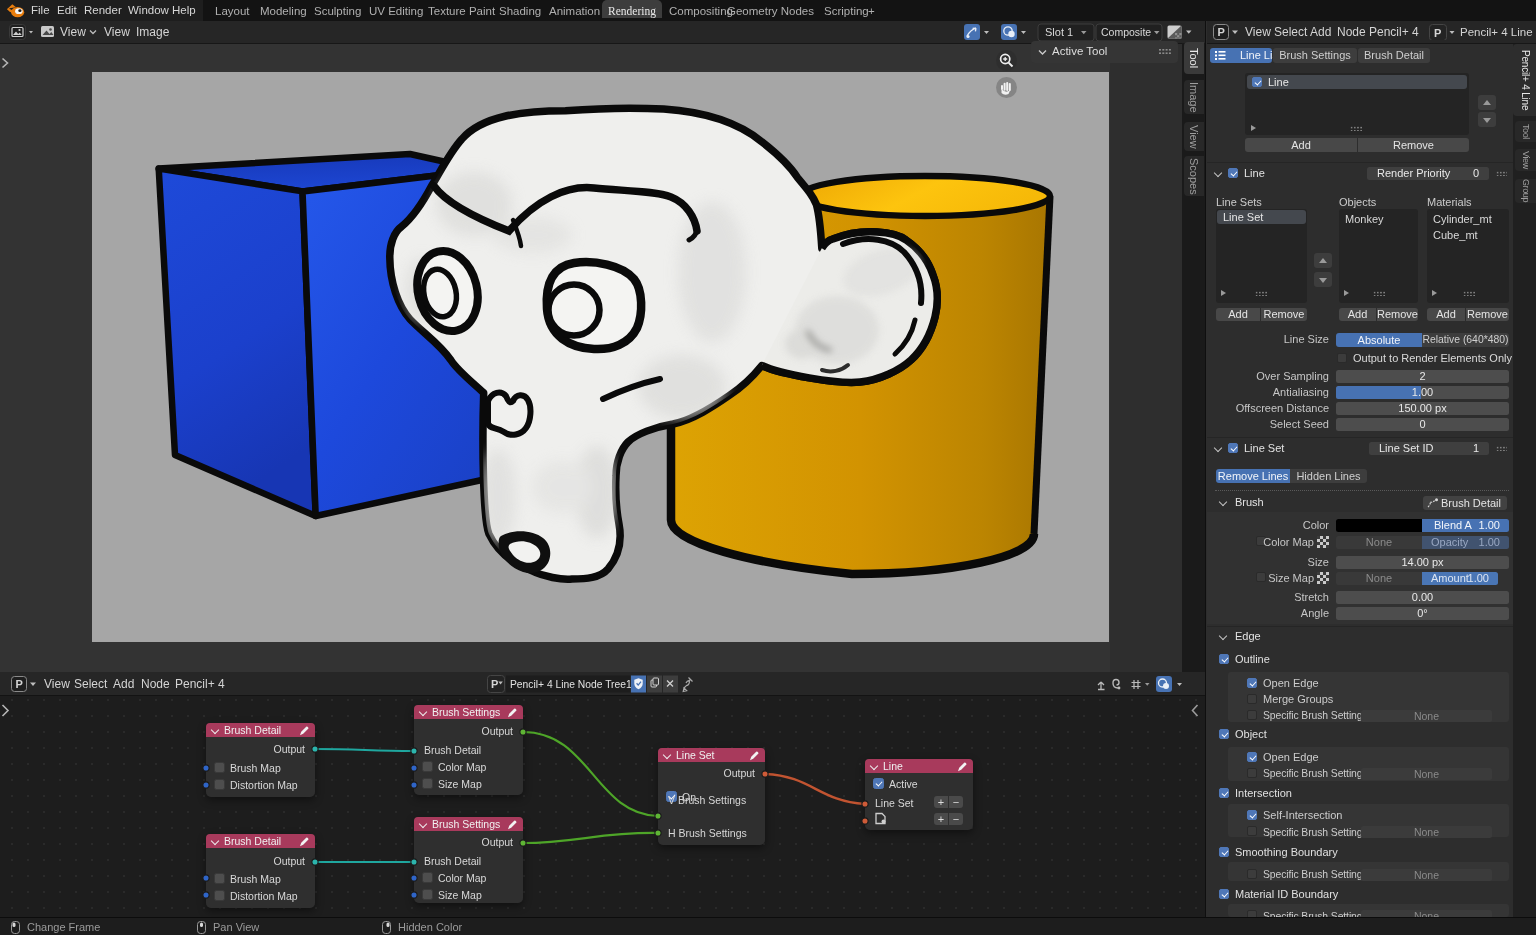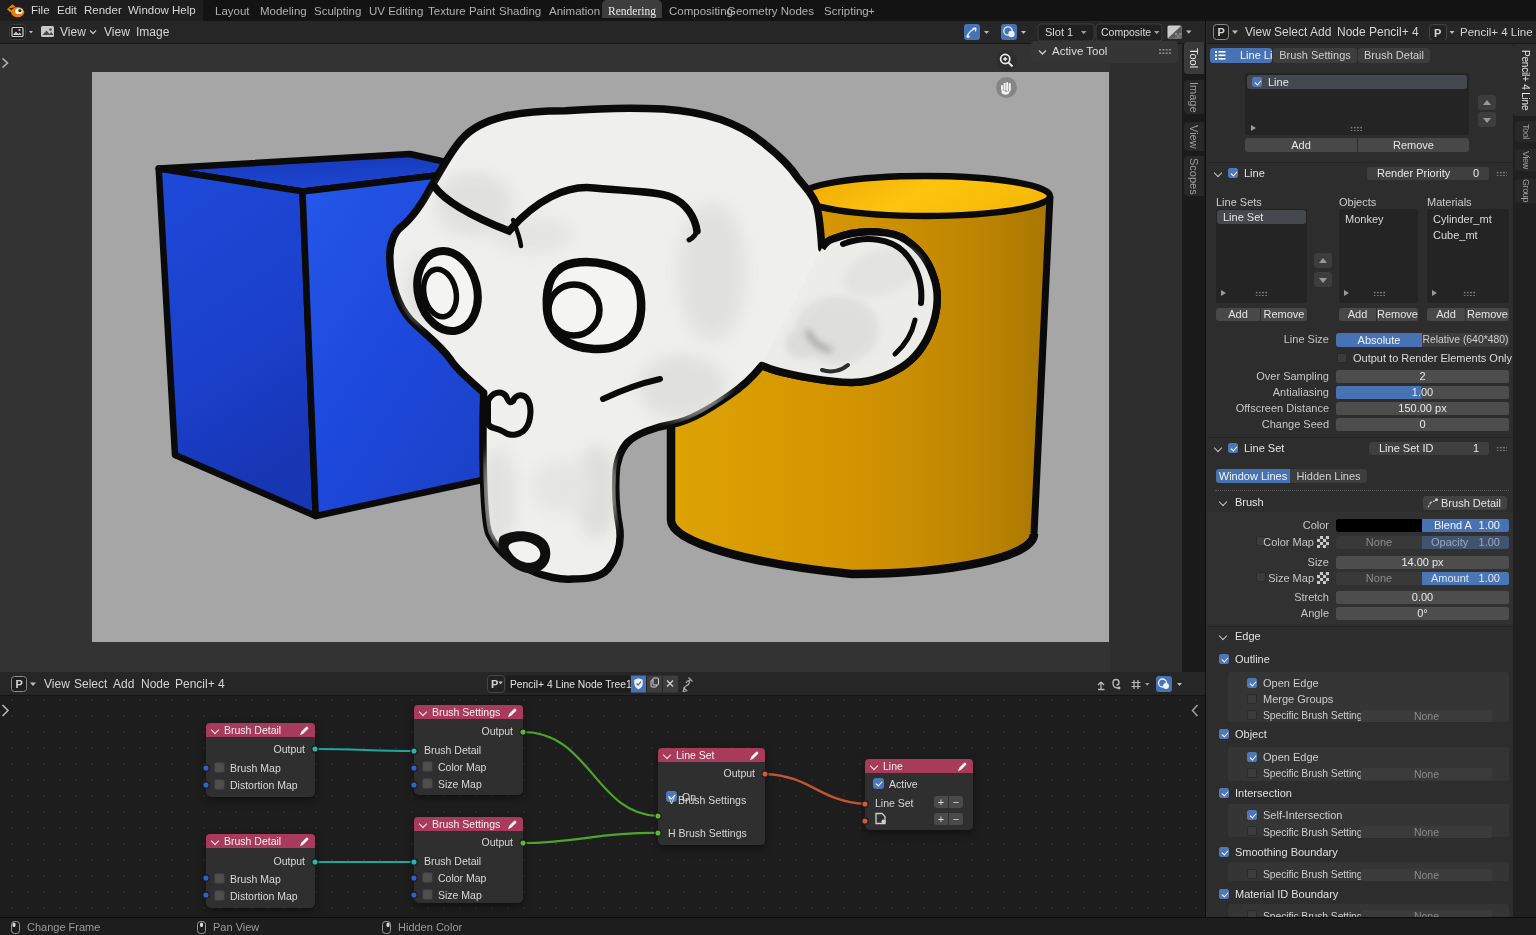--- a/index.html
+++ b/index.html
@@ -424,33 +424,33 @@
       <div class="btn blue" style="left:129px;top:289px;width:86px;height:14px;line-height:14px;border-radius:3px 0 0 3px;">Absolute</div>
       <div class="btn" style="left:215px;top:289px;width:87px;height:14px;line-height:14px;background:#3d3d3d;color:#cfcfcf;border-radius:0 3px 3px 0;font-size:10.4px;">Relative (640*480)</div>
       <div class="chk" style="left:130px;top:309px;"></div>
       <div class="lbl" style="left:146px;top:308px;color:#dadada">Output to Render Elements Only</div>
       <div class="rlbl" style="left:0px;top:326px;width:122px;">Over Sampling</div>
       <div class="fld" style="left:129px;top:326px;width:173px;">2</div>
       <div class="rlbl" style="left:0px;top:342px;width:122px;">Antialiasing</div>
       <div class="fld" style="left:129px;top:342px;width:173px;"><span class="abs" style="left:0;top:0;width:85px;height:13px;background:#4772b3;border-radius:2.5px 0 0 2.5px;"></span><span style="position:relative;z-index:2">1.00</span></div>
       <div class="rlbl" style="left:0px;top:358px;width:122px;">Offscreen Distance</div>
       <div class="fld" style="left:129px;top:358px;width:173px;">150.00 px</div>
-      <div class="rlbl" style="left:0px;top:374px;width:122px;">Change Seed</div>
+      <div class="rlbl" style="left:0px;top:374px;width:122px;">Select Seed</div>
       <div class="fld" style="left:129px;top:374px;width:173px;">0</div>
 
       <div class="abs" style="left:0px;top:393px;width:306px;height:1px;background:#252525"></div>
       <div class="chev" style="left:8px;top:401px;"></div>
       <div class="chk on" style="left:21px;top:399px;"></div>
       <div class="lbl" style="left:37px;top:398px;color:#e3e3e3">Line Set</div>
       <div class="fld" style="left:162px;top:398px;width:120px;background:#3f3f3f;">
           <span style="position:absolute;left:10px">Line Set ID</span>
           <span style="position:absolute;right:10px">1</span>
         </div>
       <div class="grip" style="left:289px;top:402px;width:11px;"></div>
-      <div class="btn blue" style="left:9px;top:425px;width:74px;height:14px;line-height:14px;border-radius:3px 0 0 3px;">Window Lines</div>
+      <div class="btn blue" style="left:9px;top:425px;width:74px;height:14px;line-height:14px;border-radius:3px 0 0 3px;">Remove Lines</div>
       <div class="btn" style="left:83px;top:425px;width:77px;height:14px;line-height:14px;background:#3d3d3d;color:#cfcfcf;border-radius:0 3px 3px 0;">Hidden Lines</div>
       <div class="abs" style="left:8px;top:446px;width:294px;height:0;border-top:1px dotted #5a5a5a;"></div>
 
       <div class="chev" style="left:13px;top:455px;"></div>
       <div class="lbl" style="left:28px;top:452px;color:#e3e3e3">Brush</div>
       <div class="btn" style="left:216px;top:452px;width:84px;height:14px;line-height:14px;background:#424242;">
         <svg style="position:absolute;left:4px;top:2px" width="12" height="11" viewBox="0 0 12 11">
           <path d="M1 9 Q4 6 3 4 Q6 5 8 2" fill="none" stroke="#d8d8d8" stroke-width="1.2" stroke-dasharray="1.8 1.2"></path>
           <circle cx="9.5" cy="1.8" r="1.5" fill="#d8d8d8"></circle>
         </svg><span style="margin-left:12px">Brush Detail</span></div>
@@ -492,21 +492,21 @@
             <rect x="6" y="0" width="3" height="3"></rect>
             <rect x="3" y="3" width="3" height="3"></rect>
             <rect x="9" y="3" width="3" height="3"></rect>
             <rect x="0" y="6" width="3" height="3"></rect>
             <rect x="6" y="6" width="3" height="3"></rect>
             <rect x="3" y="9" width="3" height="3"></rect>
             <rect x="9" y="9" width="3" height="3"></rect>
           </g>
         </svg>
       <div class="fld" style="left:129px;top:528px;width:86px;background:#393939;color:#8b8b8b;border-radius:2.5px 0 0 2.5px;">None</div>
-      <div class="fld" style="left:215px;top:528px;width:87px;background:#4a76b5;color:#dce5f2;border-radius:0 2.5px 2.5px 0;">
+      <div class="fld" style="left:215px;top:528px;width:76px;background:#4a76b5;color:#dce5f2;border-radius:0 2.5px 2.5px 0;">
           <span style="position:absolute;left:9px">Amount</span>
           <span style="position:absolute;right:9px">1.00</span>
         </div>
       <div class="rlbl" style="left:0px;top:547px;width:122px;">Stretch</div>
       <div class="fld" style="left:129px;top:547px;width:173px;">0.00</div>
       <div class="rlbl" style="left:0px;top:563px;width:122px;">Angle</div>
       <div class="fld" style="left:129px;top:563px;width:173px;">0°</div>
 
       <div class="abs" style="left:0px;top:582px;width:306px;height:1px;background:#252525"></div>
       <div class="chev" style="left:13px;top:589px;"></div>

